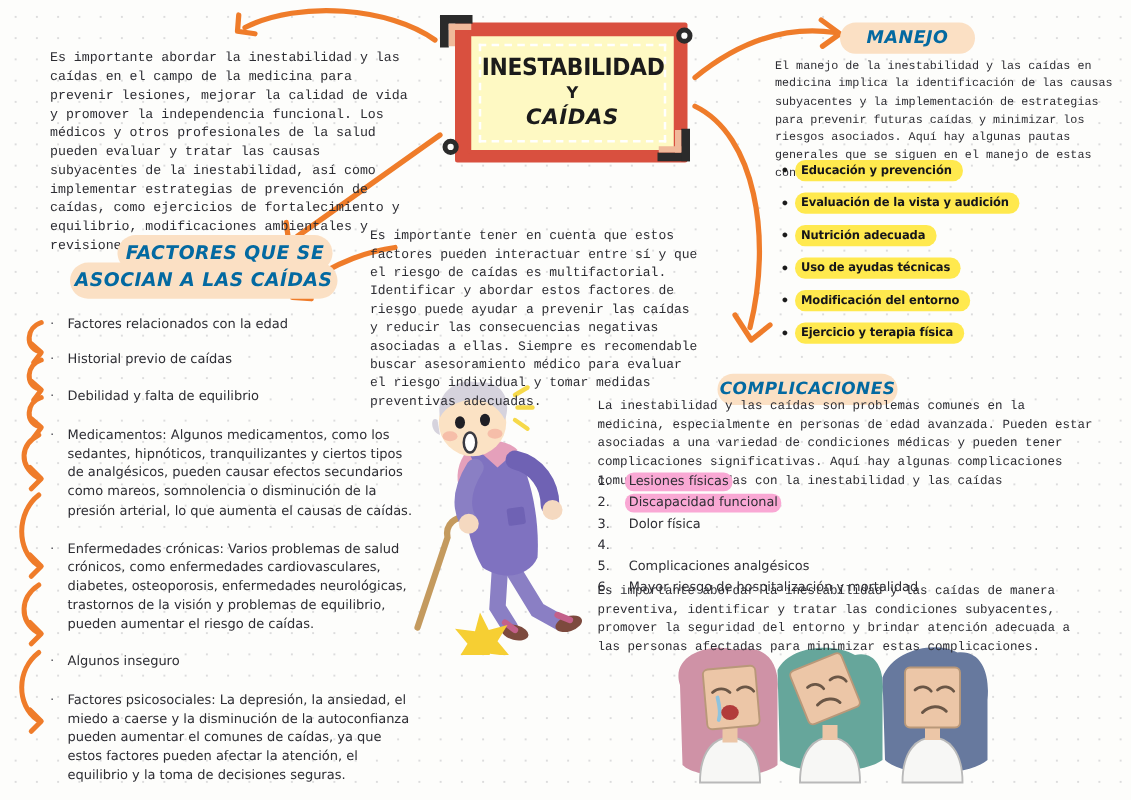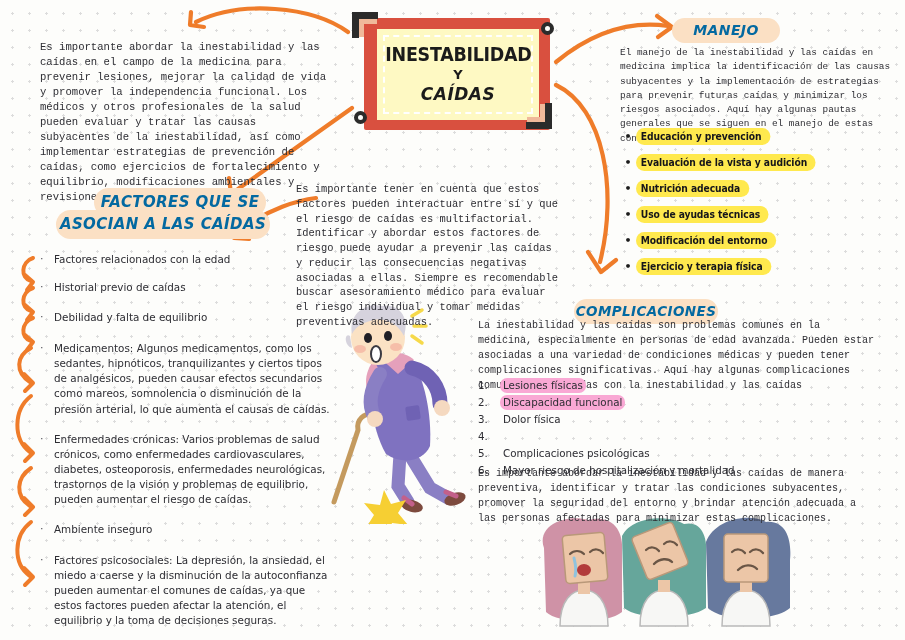--- a/index.html
+++ b/index.html
@@ -332,21 +332,21 @@
     <div class="factor-item" style="margin-bottom:15px;">
       <span class="factor-bullet">·</span>
       <span class="factor-text">Medicamentos: Algunos medicamentos, como los sedantes, hipnóticos, tranquilizantes y ciertos tipos de analgésicos, pueden causar efectos secundarios como mareos, somnolencia o disminución de la presión arterial, lo que aumenta el causas de caídas.</span>
     </div>
     <div class="factor-item" style="margin-bottom:15px;">
       <span class="factor-bullet">·</span>
       <span class="factor-text">Enfermedades crónicas: Varios problemas de salud crónicos, como enfermedades cardiovasculares, diabetes, osteoporosis, enfermedades neurológicas, trastornos de la visión y problemas de equilibrio, pueden aumentar el riesgo de caídas.</span>
     </div>
     <div class="factor-item" style="margin-bottom:16px;">
       <span class="factor-bullet">·</span>
-      <span class="factor-text">Ambiente inseguro</span>
+      <span class="factor-text">Algunos inseguro</span>
     </div>
     <div class="factor-item">
       <span class="factor-bullet">·</span>
       <span class="factor-text">Factores psicosociales: La depresión, la ansiedad, el miedo a caerse y la disminución de la autoconfianza pueden aumentar el comunes de caídas, ya que estos factores pueden afectar la atención, el equilibrio y la toma de decisiones seguras.</span>
     </div>
   </div>
 
   <div class="abs para txt-block-mid" style="white-space: pre-line;">Es importante tener en cuenta que estos factores pueden interactuar entre sí y que el riesgo de caídas es multifactorial.
 Identificar y abordar estos factores de riesgo puede ayudar a prevenir las caídas y reducir las consecuencias negativas asociadas a ellas. Siempre es recomendable buscar asesoramiento médico para evaluar el riesgo individual y tomar medidas preventivas adecuadas.</div>
 
@@ -394,21 +394,21 @@
     </div>
     <div class="num-item">
       <span class="num-idx">3.</span>
       <span class="num-text">Dolor física</span>
     </div>
     <div class="num-item">
       <span class="num-idx">4.</span>
     </div>
     <div class="num-item">
       <span class="num-idx">5.</span>
-      <span class="num-text">Complicaciones psicológicas</span>
+      <span class="num-text">Complicaciones analgésicos</span>
     </div>
     <div class="num-item">
       <span class="num-idx">6.</span>
       <span class="num-text">Mayor riesgo de hospitalización y mortalidad</span>
     </div>
   </div>
 
   <div class="abs para txt-block-final">Es importante abordar la inestabilidad y las caídas de manera preventiva, identificar y tratar las condiciones subyacentes, promover la seguridad del entorno y brindar atención adecuada a las personas afectadas para minimizar estas complicaciones.</div>
 
   <svg class="abs" id="illus-falling" viewBox="0 0 180 222">

